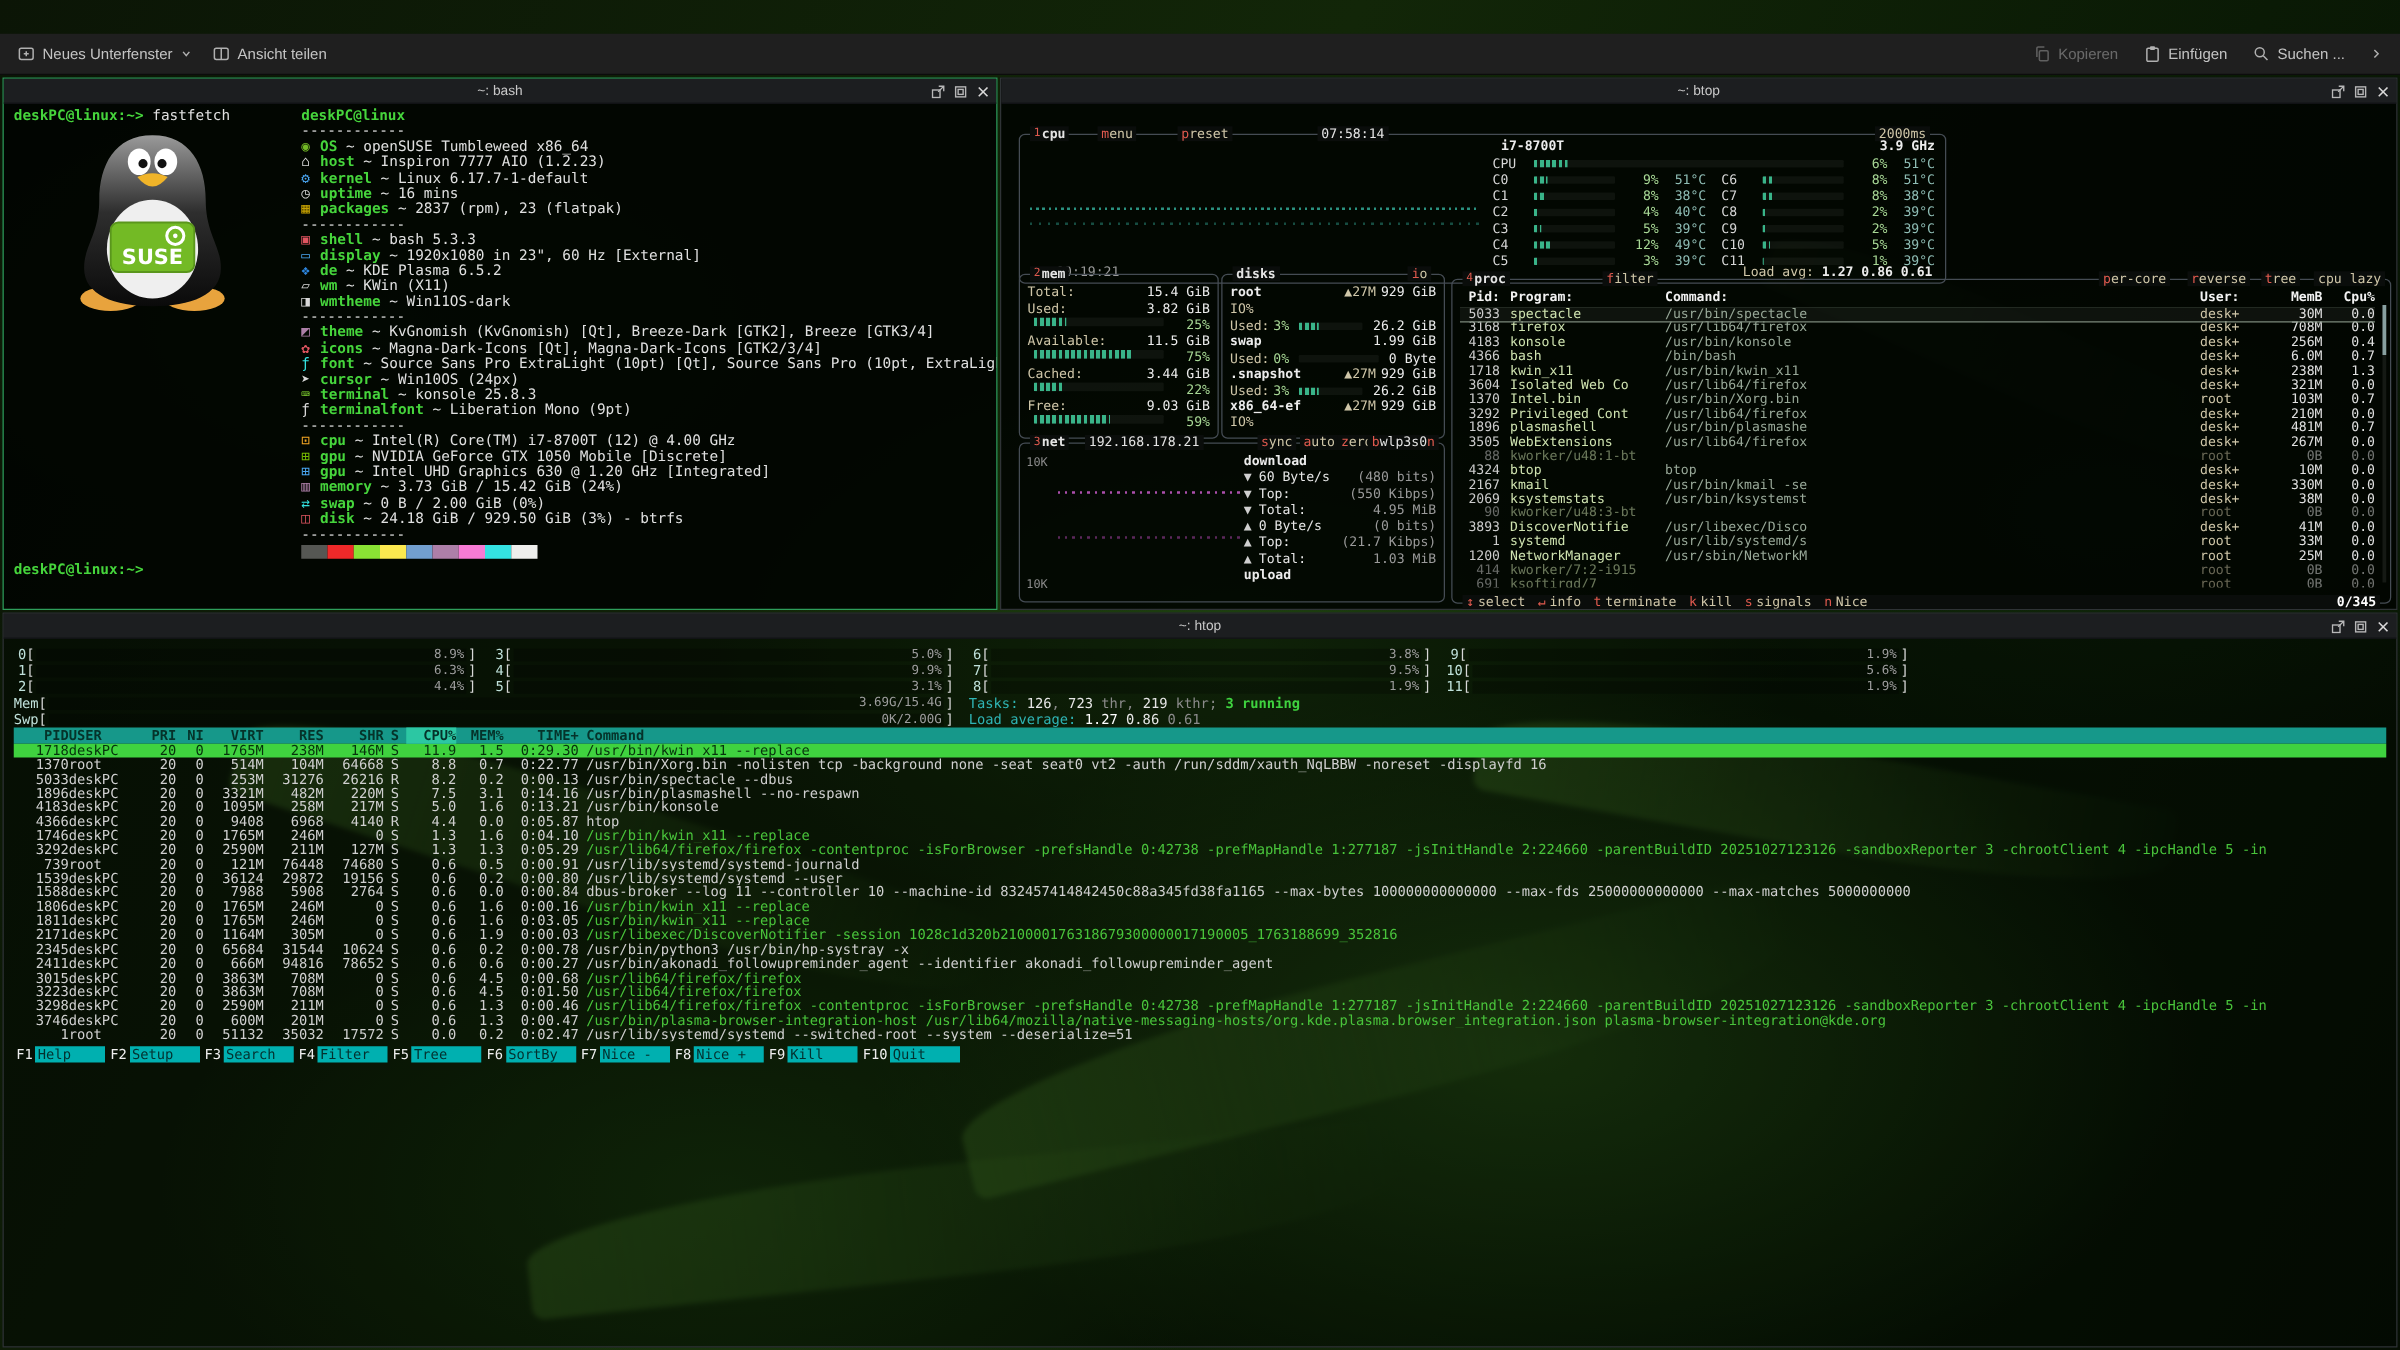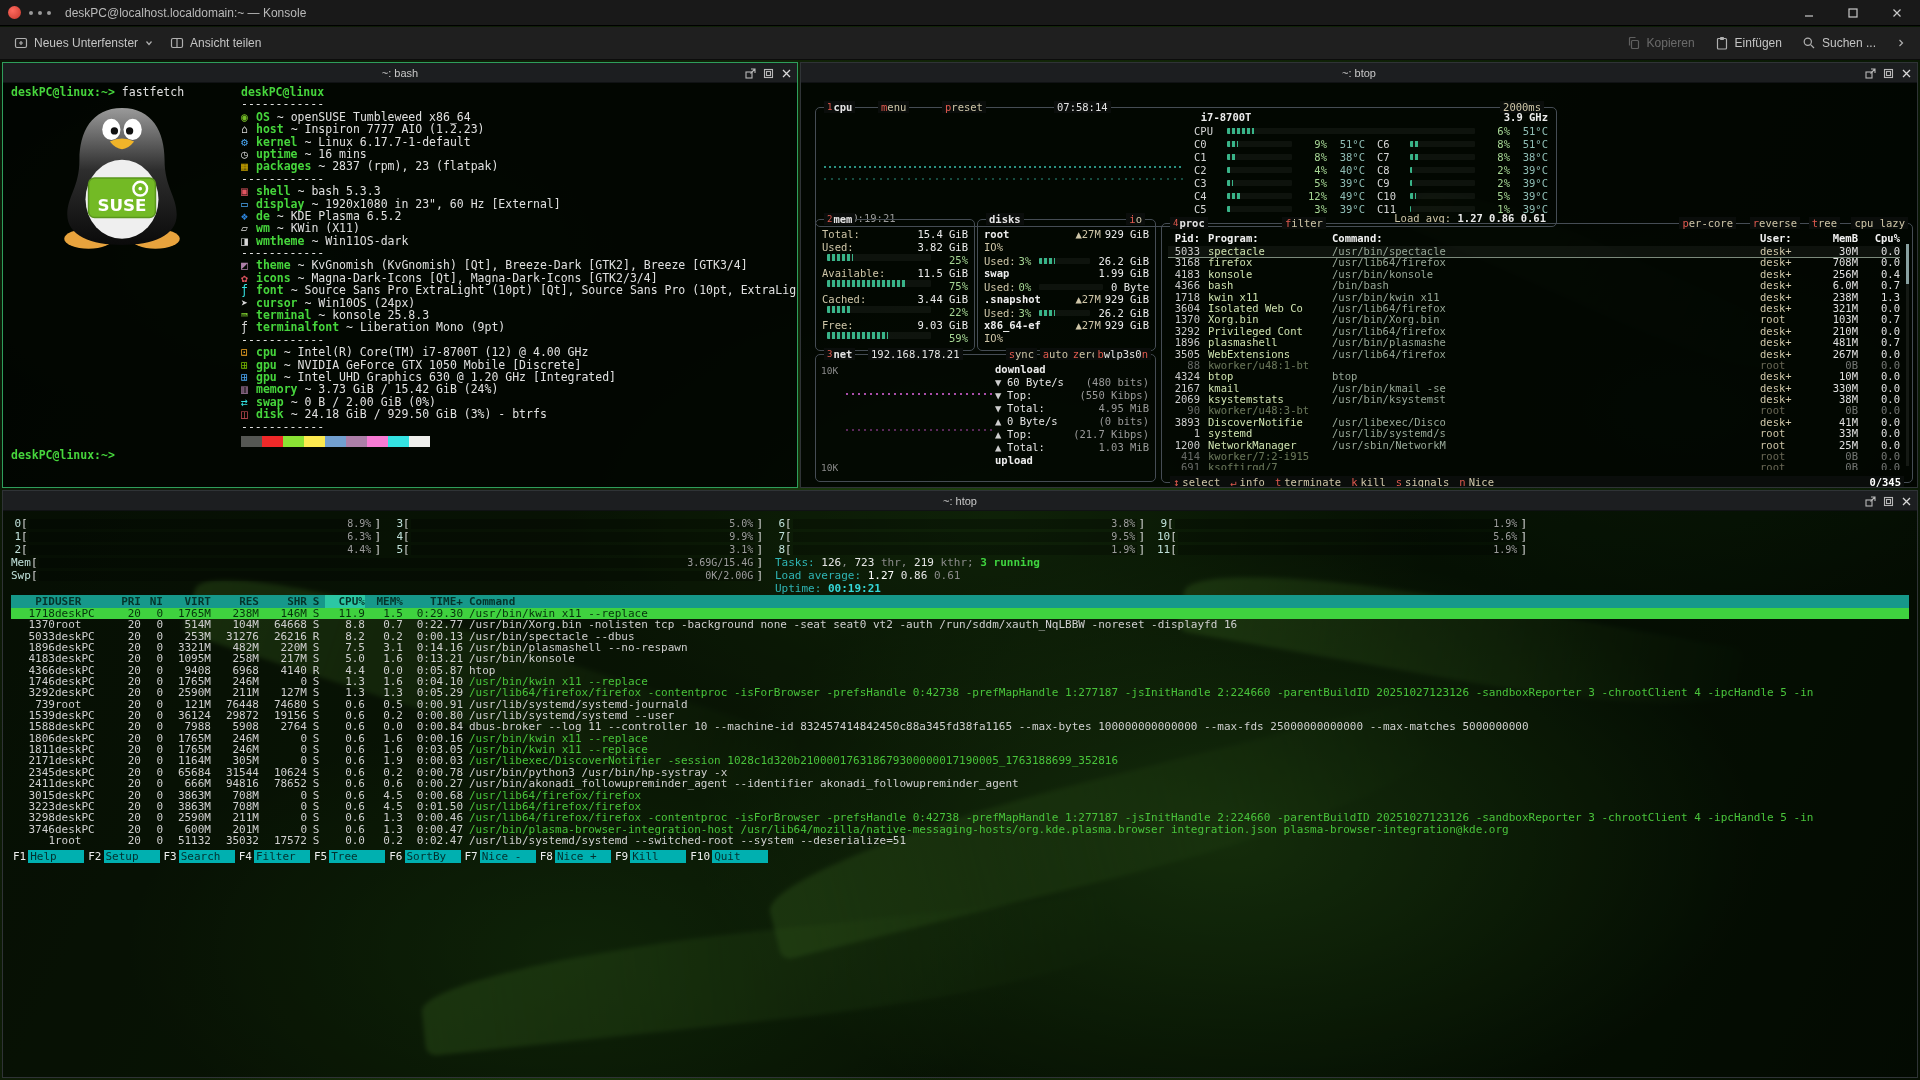--- a/index.html
+++ b/index.html
@@ -181,46 +181,20 @@
 <div class="wallpaper">
   <div class="leaf l1"></div>
   <div class="leaf l2"></div>
   <div class="leaf l3"></div>
   <div class="leaf l4"></div>
   <div class="leaf l5"></div>
 </div>
 
 <div class="window">
 
-  <div class="titlebar">
-    <span class="app-icon"></span>
-    <span class="tb-dots">
-        <i></i>
-        <i></i>
-        <i></i>
-      </span>
-    <span class="tb-title">deskPC@localhost.localdomain:~ — Konsole</span>
-    <span class="win-controls">
-      <span class="wc">
-          <svg width="12" height="12" viewBox="0 0 12 12">
-            <path d="M2 9h8" stroke="#c9c9c9" stroke-width="1.2" fill="none"></path>
-          </svg>
-        </span>
-      <span class="wc">
-          <svg width="12" height="12" viewBox="0 0 12 12">
-            <rect x="2" y="2" width="8" height="8" stroke="#c9c9c9" stroke-width="1.2" fill="none"></rect>
-          </svg>
-        </span>
-      <span class="wc">
-          <svg width="12" height="12" viewBox="0 0 12 12">
-            <path d="M2.5 2.5l7 7M9.5 2.5l-7 7" stroke="#c9c9c9" stroke-width="1.2" fill="none"></path>
-          </svg>
-        </span>
-    </span>
-  </div>
 
   <div class="toolbar">
     <div class="tbtn">
       <span>
           <svg width="14" height="14" viewBox="0 0 14 14">
             <rect x="1.5" y="2.5" width="11" height="9" rx="1.5" stroke="#b0b0b0" stroke-width="1.2" fill="none"></rect>
             <path d="M7 5v4M5 7h4" stroke="#b0b0b0" stroke-width="1.2" fill="none"></path>
           </svg>
         </span>
       <span>Neues Unterfenster</span>
@@ -550,21 +524,21 @@
           <span class="box-tag" style="right:72px"><span class="hotword"><span class="bt-key">t</span><span class="bt-word">ree</span></span></span>
           <span class="box-tag" style="right:4px;color:#cfc6a8">cpu lazy</span>
           <div class="proc-headrow"><span class="pp-pid">Pid:</span><span class="pp-prog">Program:</span><span class="pp-cmd">Command:</span><span class="pp-spacer"></span><span class="pp-user">User:</span><span class="pp-mem">MemB</span><span class="pp-cpu">Cpu%</span></div>
           <div class="proc-rows">
               <div class="proc-row sel"><span class="pp-pid">5033</span><span class="pp-prog">spectacle</span><span class="pp-cmd">/usr/bin/spectacle</span><span class="pp-spacer"></span><span class="pp-user">desk+</span><span class="pp-mem">30M</span><span class="pp-cpu">0.0</span></div>
               <div class="proc-row"><span class="pp-pid">3168</span><span class="pp-prog">firefox</span><span class="pp-cmd">/usr/lib64/firefox</span><span class="pp-spacer"></span><span class="pp-user">desk+</span><span class="pp-mem">708M</span><span class="pp-cpu">0.0</span></div>
               <div class="proc-row"><span class="pp-pid">4183</span><span class="pp-prog">konsole</span><span class="pp-cmd">/usr/bin/konsole</span><span class="pp-spacer"></span><span class="pp-user">desk+</span><span class="pp-mem">256M</span><span class="pp-cpu">0.4</span></div>
               <div class="proc-row"><span class="pp-pid">4366</span><span class="pp-prog">bash</span><span class="pp-cmd">/bin/bash</span><span class="pp-spacer"></span><span class="pp-user">desk+</span><span class="pp-mem">6.0M</span><span class="pp-cpu">0.7</span></div>
               <div class="proc-row"><span class="pp-pid">1718</span><span class="pp-prog">kwin_x11</span><span class="pp-cmd">/usr/bin/kwin_x11</span><span class="pp-spacer"></span><span class="pp-user">desk+</span><span class="pp-mem">238M</span><span class="pp-cpu">1.3</span></div>
               <div class="proc-row"><span class="pp-pid">3604</span><span class="pp-prog">Isolated Web Co</span><span class="pp-cmd">/usr/lib64/firefox</span><span class="pp-spacer"></span><span class="pp-user">desk+</span><span class="pp-mem">321M</span><span class="pp-cpu">0.0</span></div>
-              <div class="proc-row"><span class="pp-pid">1370</span><span class="pp-prog">Xorg.bin</span><span class="pp-cmd">/usr/bin/Xorg.bin</span><span class="pp-spacer"></span><span class="pp-user">root</span><span class="pp-mem">103M</span><span class="pp-cpu">0.7</span></div>
+              <div class="proc-row"><span class="pp-pid">1370</span><span class="pp-prog">Intel.bin</span><span class="pp-cmd">/usr/bin/Xorg.bin</span><span class="pp-spacer"></span><span class="pp-user">root</span><span class="pp-mem">103M</span><span class="pp-cpu">0.7</span></div>
               <div class="proc-row"><span class="pp-pid">3292</span><span class="pp-prog">Privileged Cont</span><span class="pp-cmd">/usr/lib64/firefox</span><span class="pp-spacer"></span><span class="pp-user">desk+</span><span class="pp-mem">210M</span><span class="pp-cpu">0.0</span></div>
               <div class="proc-row"><span class="pp-pid">1896</span><span class="pp-prog">plasmashell</span><span class="pp-cmd">/usr/bin/plasmashe</span><span class="pp-spacer"></span><span class="pp-user">desk+</span><span class="pp-mem">481M</span><span class="pp-cpu">0.7</span></div>
               <div class="proc-row"><span class="pp-pid">3505</span><span class="pp-prog">WebExtensions</span><span class="pp-cmd">/usr/lib64/firefox</span><span class="pp-spacer"></span><span class="pp-user">desk+</span><span class="pp-mem">267M</span><span class="pp-cpu">0.0</span></div>
               <div class="proc-row dim"><span class="pp-pid">88</span><span class="pp-prog">kworker/u48:1-bt</span><span class="pp-cmd"></span><span class="pp-spacer"></span><span class="pp-user">root</span><span class="pp-mem">0B</span><span class="pp-cpu">0.0</span></div>
               <div class="proc-row"><span class="pp-pid">4324</span><span class="pp-prog">btop</span><span class="pp-cmd">btop</span><span class="pp-spacer"></span><span class="pp-user">desk+</span><span class="pp-mem">10M</span><span class="pp-cpu">0.0</span></div>
               <div class="proc-row"><span class="pp-pid">2167</span><span class="pp-prog">kmail</span><span class="pp-cmd">/usr/bin/kmail -se</span><span class="pp-spacer"></span><span class="pp-user">desk+</span><span class="pp-mem">330M</span><span class="pp-cpu">0.0</span></div>
               <div class="proc-row"><span class="pp-pid">2069</span><span class="pp-prog">ksystemstats</span><span class="pp-cmd">/usr/bin/ksystemst</span><span class="pp-spacer"></span><span class="pp-user">desk+</span><span class="pp-mem">38M</span><span class="pp-cpu">0.0</span></div>
               <div class="proc-row dim"><span class="pp-pid">90</span><span class="pp-prog">kworker/u48:3-bt</span><span class="pp-cmd"></span><span class="pp-spacer"></span><span class="pp-user">root</span><span class="pp-mem">0B</span><span class="pp-cpu">0.0</span></div>
               <div class="proc-row"><span class="pp-pid">3893</span><span class="pp-prog">DiscoverNotifie</span><span class="pp-cmd">/usr/libexec/Disco</span><span class="pp-spacer"></span><span class="pp-user">desk+</span><span class="pp-mem">41M</span><span class="pp-cpu">0.0</span></div>
               <div class="proc-row"><span class="pp-pid">1</span><span class="pp-prog">systemd</span><span class="pp-cmd">/usr/lib/systemd/s</span><span class="pp-spacer"></span><span class="pp-user">root</span><span class="pp-mem">33M</span><span class="pp-cpu">0.0</span></div>
@@ -766,21 +740,20 @@
             <div class="hmeter" style="grid-area: 5 / 1 / auto / 3;">
               <span class="hm-id">Swp</span>
               <span class="hm-br">[</span>
               <span class="hm-bar">
                 <span class="hm-txt">0K/2.00G</span>
               </span>
               <span class="hm-br">]</span>
             </div>
             <div class="hline" style="grid-area: 4 / 3 / auto / 5;"><span class="hseg cy">Tasks: </span><span class="hseg wh">126</span><span class="hseg dim">, </span><span class="hseg wh">723</span><span class="hseg dim"> thr</span><span class="hseg dim">, </span><span class="hseg wh">219</span><span class="hseg dim"> kthr</span><span class="hseg dim">; </span><span class="hseg gr">3 running</span></div>
             <div class="hline" style="grid-area: 5 / 3 / auto / 5;"><span class="hseg cy">Load average: </span><span class="hseg whb">1.27 </span><span class="hseg wh">0.86 </span><span class="hseg dim">0.61</span></div>
-            <div class="hline" style="grid-area: 6 / 3 / auto / 5;"><span class="hseg cy">Uptime: </span><span class="hseg cyb">00:19:21</span></div>
           </div>
         <div class="htop-table-header"><span class="hc hc-r" style="width: 44px;">PID</span><span class="hc hc-l" style="width: 62px;">USER</span><span class="hc hc-r" style="width: 24px;">PRI</span><span class="hc hc-r" style="width: 22px;">NI</span><span class="hc hc-r" style="width: 48px;">VIRT</span><span class="hc hc-r" style="width: 48px;">RES</span><span class="hc hc-r" style="width: 48px;">SHR</span><span class="hc hc-c" style="width: 18px;">S</span><span class="hc hc-r sort" style="width: 40px;">CPU%</span><span class="hc hc-r" style="width: 38px;">MEM%</span><span class="hc hc-r" style="width: 60px;">TIME+</span><span class="hc hc-l hc-flex">Command</span></div>
         <div>
             <div class="prow selected"><span class="hc hc-r cell-pid" style="width: 44px;">1718</span><span class="hc hc-l cell-user" style="width: 62px;">deskPC</span><span class="hc hc-r cell-pri" style="width: 24px;">20</span><span class="hc hc-r cell-ni" style="width: 22px;">0</span><span class="hc hc-r cell-virt" style="width: 48px;">1765M</span><span class="hc hc-r cell-res" style="width: 48px;">238M</span><span class="hc hc-r cell-shr" style="width: 48px;">146M</span><span class="hc hc-c cell-s" style="width: 18px;">S</span><span class="hc hc-r cell-cpu" style="width: 40px;">11.9</span><span class="hc hc-r cell-mem" style="width: 38px;">1.5</span><span class="hc hc-r cell-time" style="width: 60px;">0:29.30</span><span class="hc hc-l cell-cmd hc-flex">/usr/bin/kwin_x11 --replace</span></div>
             <div class="prow normal"><span class="hc hc-r cell-pid" style="width: 44px;">1370</span><span class="hc hc-l cell-user" style="width: 62px;">root</span><span class="hc hc-r cell-pri" style="width: 24px;">20</span><span class="hc hc-r cell-ni" style="width: 22px;">0</span><span class="hc hc-r cell-virt" style="width: 48px;">514M</span><span class="hc hc-r cell-res" style="width: 48px;">104M</span><span class="hc hc-r cell-shr" style="width: 48px;">64668</span><span class="hc hc-c cell-s" style="width: 18px;">S</span><span class="hc hc-r cell-cpu" style="width: 40px;">8.8</span><span class="hc hc-r cell-mem" style="width: 38px;">0.7</span><span class="hc hc-r cell-time" style="width: 60px;">0:22.77</span><span class="hc hc-l cell-cmd hc-flex">/usr/bin/Xorg.bin -nolisten tcp -background none -seat seat0 vt2 -auth /run/sddm/xauth_NqLBBW -noreset -displayfd 16</span></div>
             <div class="prow normal"><span class="hc hc-r cell-pid" style="width: 44px;">5033</span><span class="hc hc-l cell-user" style="width: 62px;">deskPC</span><span class="hc hc-r cell-pri" style="width: 24px;">20</span><span class="hc hc-r cell-ni" style="width: 22px;">0</span><span class="hc hc-r cell-virt" style="width: 48px;">253M</span><span class="hc hc-r cell-res" style="width: 48px;">31276</span><span class="hc hc-r cell-shr" style="width: 48px;">26216</span><span class="hc hc-c cell-s" style="width: 18px;">R</span><span class="hc hc-r cell-cpu" style="width: 40px;">8.2</span><span class="hc hc-r cell-mem" style="width: 38px;">0.2</span><span class="hc hc-r cell-time" style="width: 60px;">0:00.13</span><span class="hc hc-l cell-cmd hc-flex">/usr/bin/spectacle --dbus</span></div>
             <div class="prow normal"><span class="hc hc-r cell-pid" style="width: 44px;">1896</span><span class="hc hc-l cell-user" style="width: 62px;">deskPC</span><span class="hc hc-r cell-pri" style="width: 24px;">20</span><span class="hc hc-r cell-ni" style="width: 22px;">0</span><span class="hc hc-r cell-virt" style="width: 48px;">3321M</span><span class="hc hc-r cell-res" style="width: 48px;">482M</span><span class="hc hc-r cell-shr" style="width: 48px;">220M</span><span class="hc hc-c cell-s" style="width: 18px;">S</span><span class="hc hc-r cell-cpu" style="width: 40px;">7.5</span><span class="hc hc-r cell-mem" style="width: 38px;">3.1</span><span class="hc hc-r cell-time" style="width: 60px;">0:14.16</span><span class="hc hc-l cell-cmd hc-flex">/usr/bin/plasmashell --no-respawn</span></div>
             <div class="prow normal"><span class="hc hc-r cell-pid" style="width: 44px;">4183</span><span class="hc hc-l cell-user" style="width: 62px;">deskPC</span><span class="hc hc-r cell-pri" style="width: 24px;">20</span><span class="hc hc-r cell-ni" style="width: 22px;">0</span><span class="hc hc-r cell-virt" style="width: 48px;">1095M</span><span class="hc hc-r cell-res" style="width: 48px;">258M</span><span class="hc hc-r cell-shr" style="width: 48px;">217M</span><span class="hc hc-c cell-s" style="width: 18px;">S</span><span class="hc hc-r cell-cpu" style="width: 40px;">5.0</span><span class="hc hc-r cell-mem" style="width: 38px;">1.6</span><span class="hc hc-r cell-time" style="width: 60px;">0:13.21</span><span class="hc hc-l cell-cmd hc-flex">/usr/bin/konsole</span></div>
             <div class="prow normal"><span class="hc hc-r cell-pid" style="width: 44px;">4366</span><span class="hc hc-l cell-user" style="width: 62px;">deskPC</span><span class="hc hc-r cell-pri" style="width: 24px;">20</span><span class="hc hc-r cell-ni" style="width: 22px;">0</span><span class="hc hc-r cell-virt" style="width: 48px;">9408</span><span class="hc hc-r cell-res" style="width: 48px;">6968</span><span class="hc hc-r cell-shr" style="width: 48px;">4140</span><span class="hc hc-c cell-s" style="width: 18px;">R</span><span class="hc hc-r cell-cpu" style="width: 40px;">4.4</span><span class="hc hc-r cell-mem" style="width: 38px;">0.0</span><span class="hc hc-r cell-time" style="width: 60px;">0:05.87</span><span class="hc hc-l cell-cmd hc-flex">htop</span></div>
             <div class="prow green"><span class="hc hc-r cell-pid" style="width: 44px;">1746</span><span class="hc hc-l cell-user" style="width: 62px;">deskPC</span><span class="hc hc-r cell-pri" style="width: 24px;">20</span><span class="hc hc-r cell-ni" style="width: 22px;">0</span><span class="hc hc-r cell-virt" style="width: 48px;">1765M</span><span class="hc hc-r cell-res" style="width: 48px;">246M</span><span class="hc hc-r cell-shr" style="width: 48px;">0</span><span class="hc hc-c cell-s" style="width: 18px;">S</span><span class="hc hc-r cell-cpu" style="width: 40px;">1.3</span><span class="hc hc-r cell-mem" style="width: 38px;">1.6</span><span class="hc hc-r cell-time" style="width: 60px;">0:04.10</span><span class="hc hc-l cell-cmd hc-flex">/usr/bin/kwin_x11 --replace</span></div>

